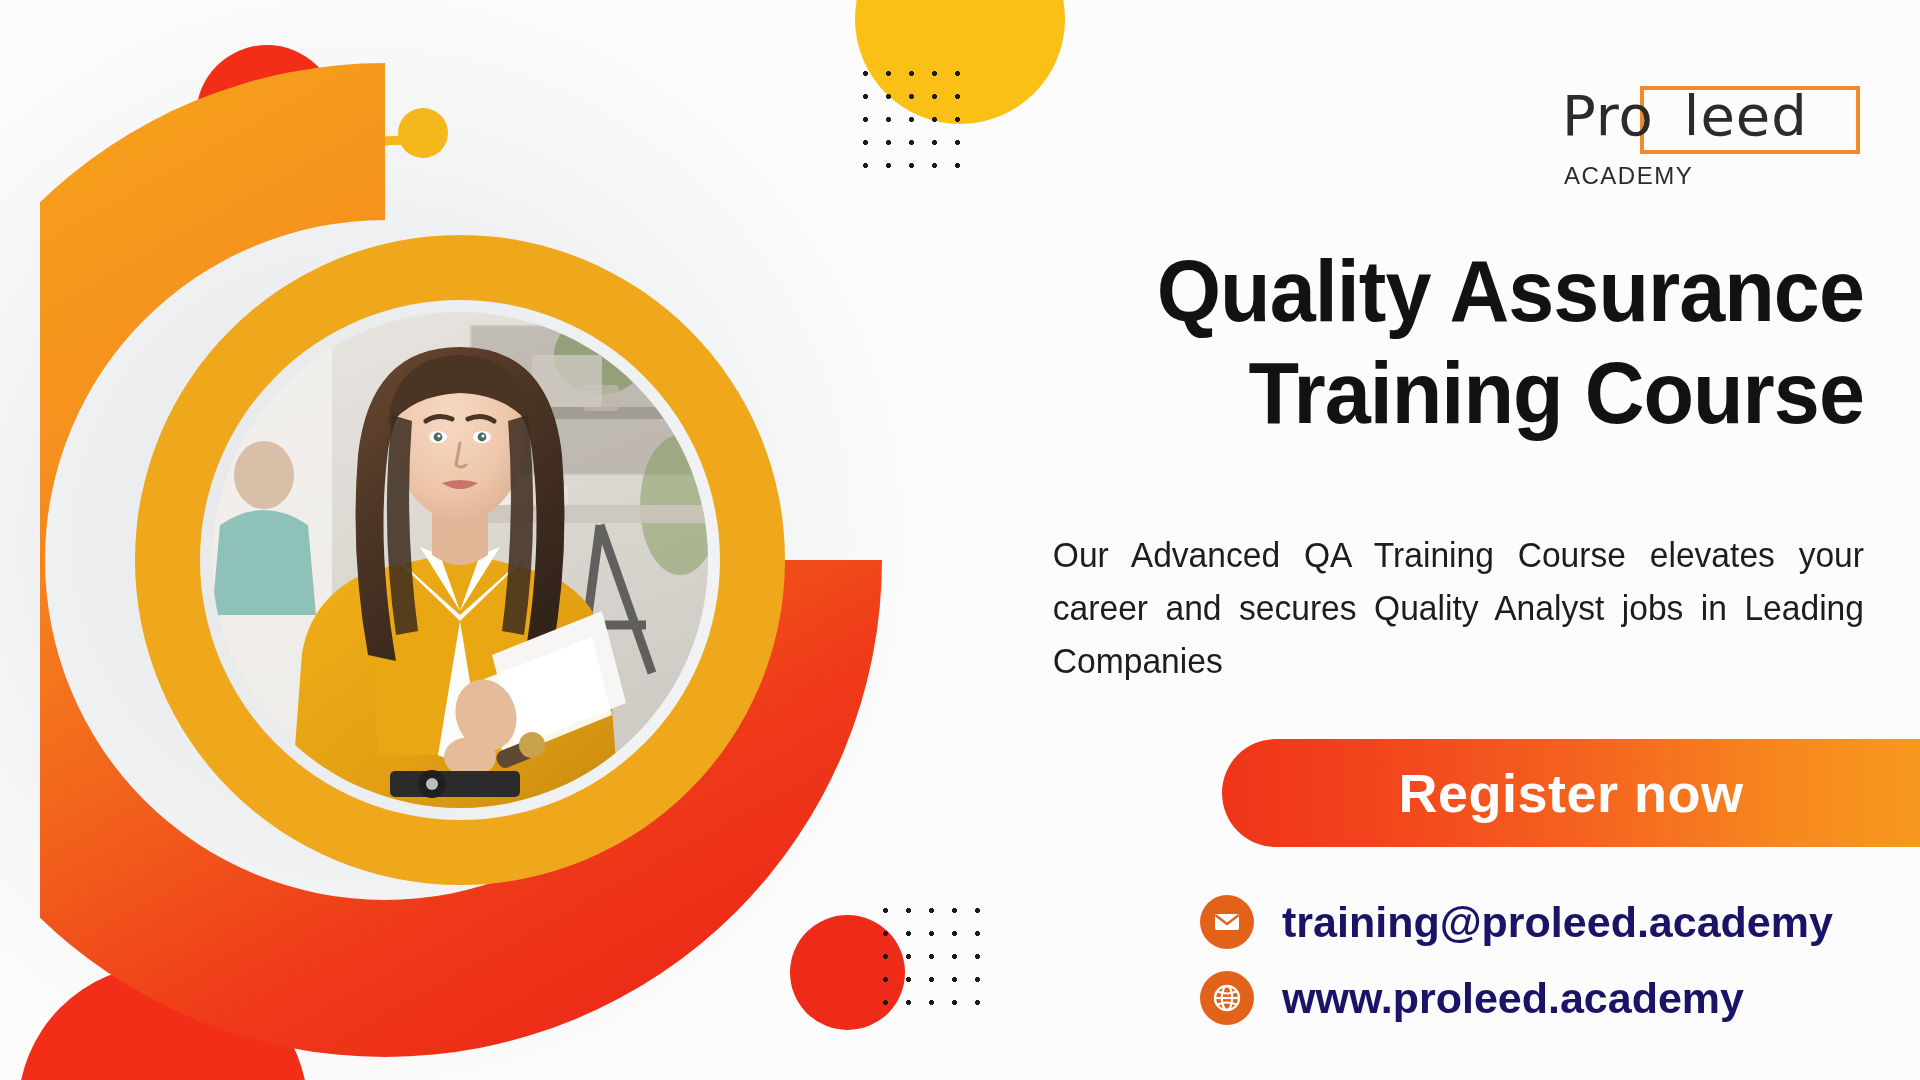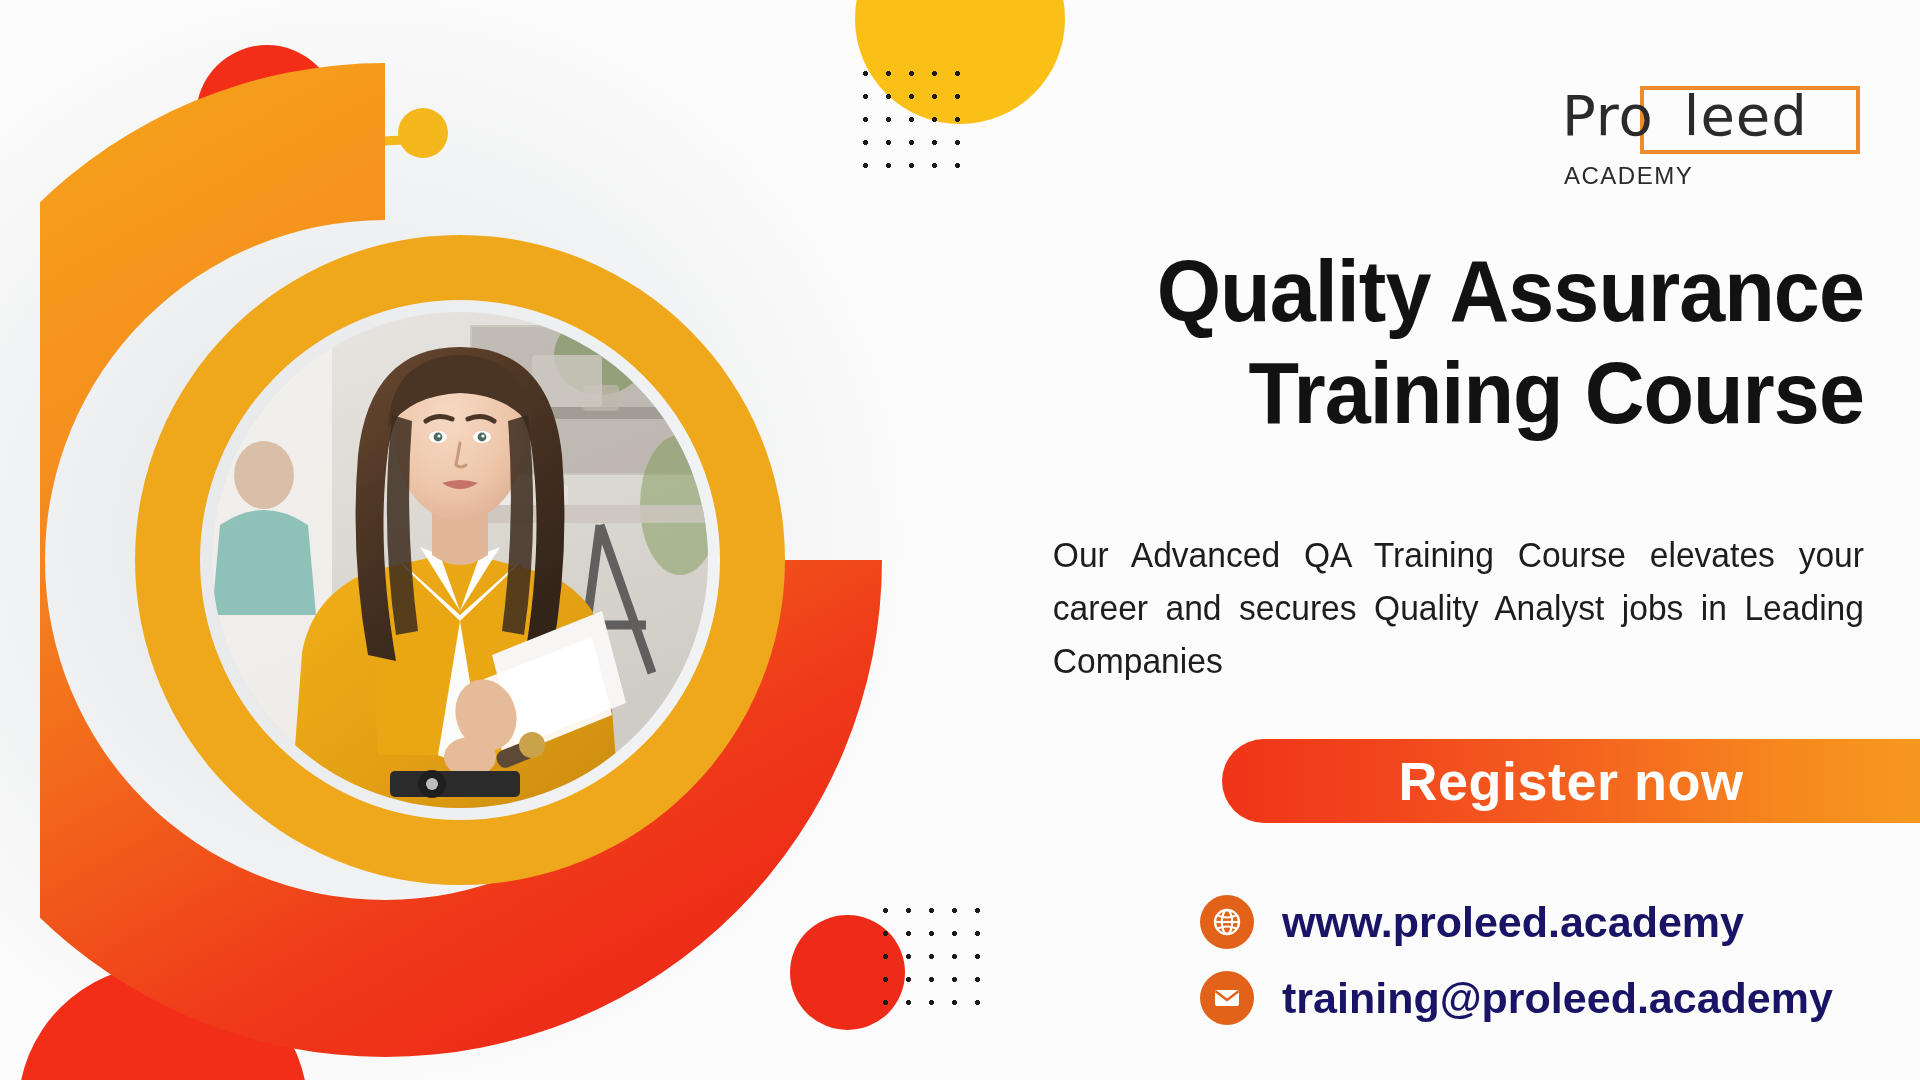--- a/index.html
+++ b/index.html
@@ -102,21 +102,21 @@
     font-family:"Liberation Sans Narrow","Liberation Sans", sans-serif;
     font-size:35px;
     line-height:1.52;
     color:#1d1d1d;
     transform:scaleX(.96);
     transform-origin:100% 0;
   }
 
   
   .btn-register{
-    position:absolute;left:1222px;top:739px;width:698px;height:84px;
+    position:absolute;left:1222px;top:739px;width:698px;height:108px;
     border-radius:54px 0 0 54px;
     background:linear-gradient(90deg,#F03418 0%,#F2441C 22%,#F4631F 52%,#F7871E 80%,#F7991E 100%);
     border:none;
     display:flex;align-items:center;justify-content:center;
     cursor:pointer;
     padding:0;
   }
   .btn-register span{
     font-family:"Liberation Sans Narrow","Liberation Sans", sans-serif;
     font-size:54px;font-weight:bold;color:#ffffff;letter-spacing:.5px;
@@ -312,36 +312,36 @@
   <p class="para" style="margin:0;">Our Advanced QA Training Course elevates your career and secures Quality Analyst jobs in Leading Companies</p>
 
   <button class="btn-register">
     <span>Register now</span>
   </button>
 
   <div class="contact">
 
     <div class="crow">
       <span class="cicon">
+        <svg width="30" height="30" viewBox="0 0 30 30">
+          <rect x="3" y="7" width="24" height="16" rx="2" fill="#ffffff"></rect>
+          <path d="M3.5 8.2 L15 17 L26.5 8.2" fill="none" stroke="#E2621A" stroke-width="2.4" stroke-linejoin="round"></path>
+        </svg>
+      </span>
+      <span class="ctext">training@proleed.academy</span>
+    </div>
+
+    <div class="crow">
+      <span class="cicon">
         <svg width="32" height="32" viewBox="0 0 32 32">
           <circle cx="16" cy="16" r="12" fill="none" stroke="#ffffff" stroke-width="2.4"></circle>
           <ellipse cx="16" cy="16" rx="5.2" ry="12" fill="none" stroke="#ffffff" stroke-width="2.2"></ellipse>
           <line x1="4" y1="16" x2="28" y2="16" stroke="#ffffff" stroke-width="2.2"></line>
           <path d="M6.6 9.5 Q16 13.6 25.4 9.5" fill="none" stroke="#ffffff" stroke-width="2"></path>
           <path d="M6.6 22.5 Q16 18.4 25.4 22.5" fill="none" stroke="#ffffff" stroke-width="2"></path>
         </svg>
       </span>
       <span class="ctext">www.proleed.academy</span>
     </div>
 
-    <div class="crow">
-      <span class="cicon">
-        <svg width="30" height="30" viewBox="0 0 30 30">
-          <rect x="3" y="7" width="24" height="16" rx="2" fill="#ffffff"></rect>
-          <path d="M3.5 8.2 L15 17 L26.5 8.2" fill="none" stroke="#E2621A" stroke-width="2.4" stroke-linejoin="round"></path>
-        </svg>
-      </span>
-      <span class="ctext">training@proleed.academy</span>
-    </div>
-
   </div>
 
 </div>
 
 </body></html>

